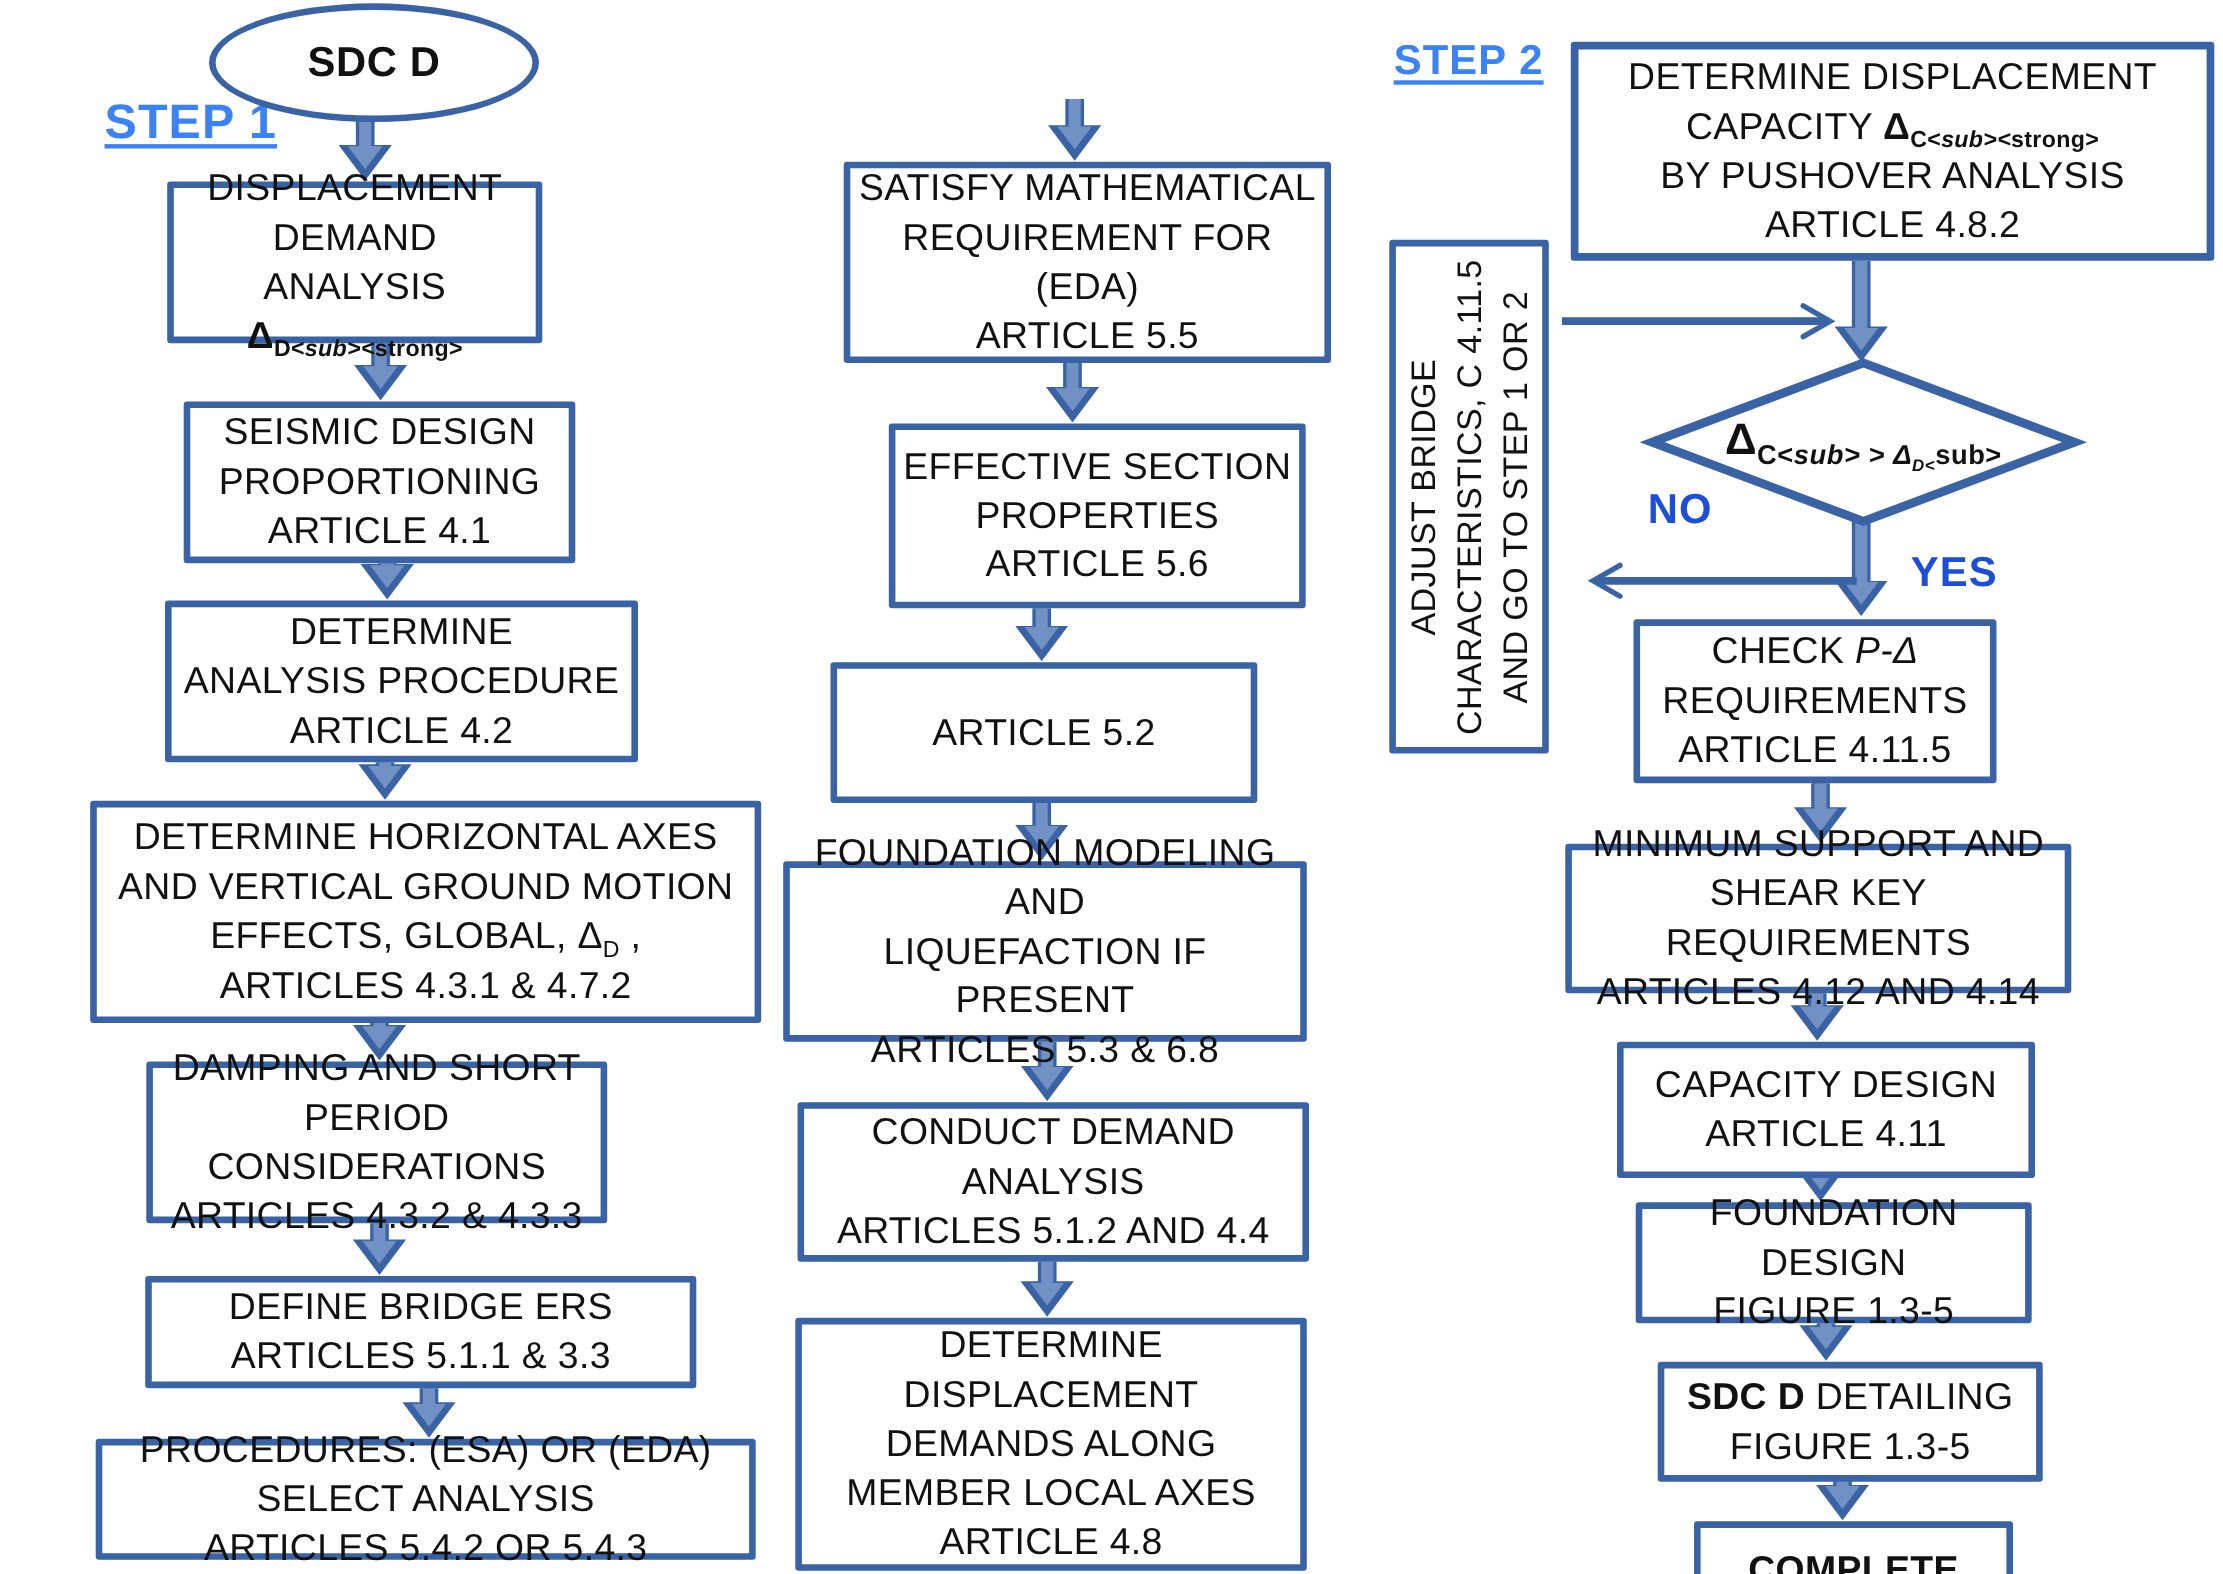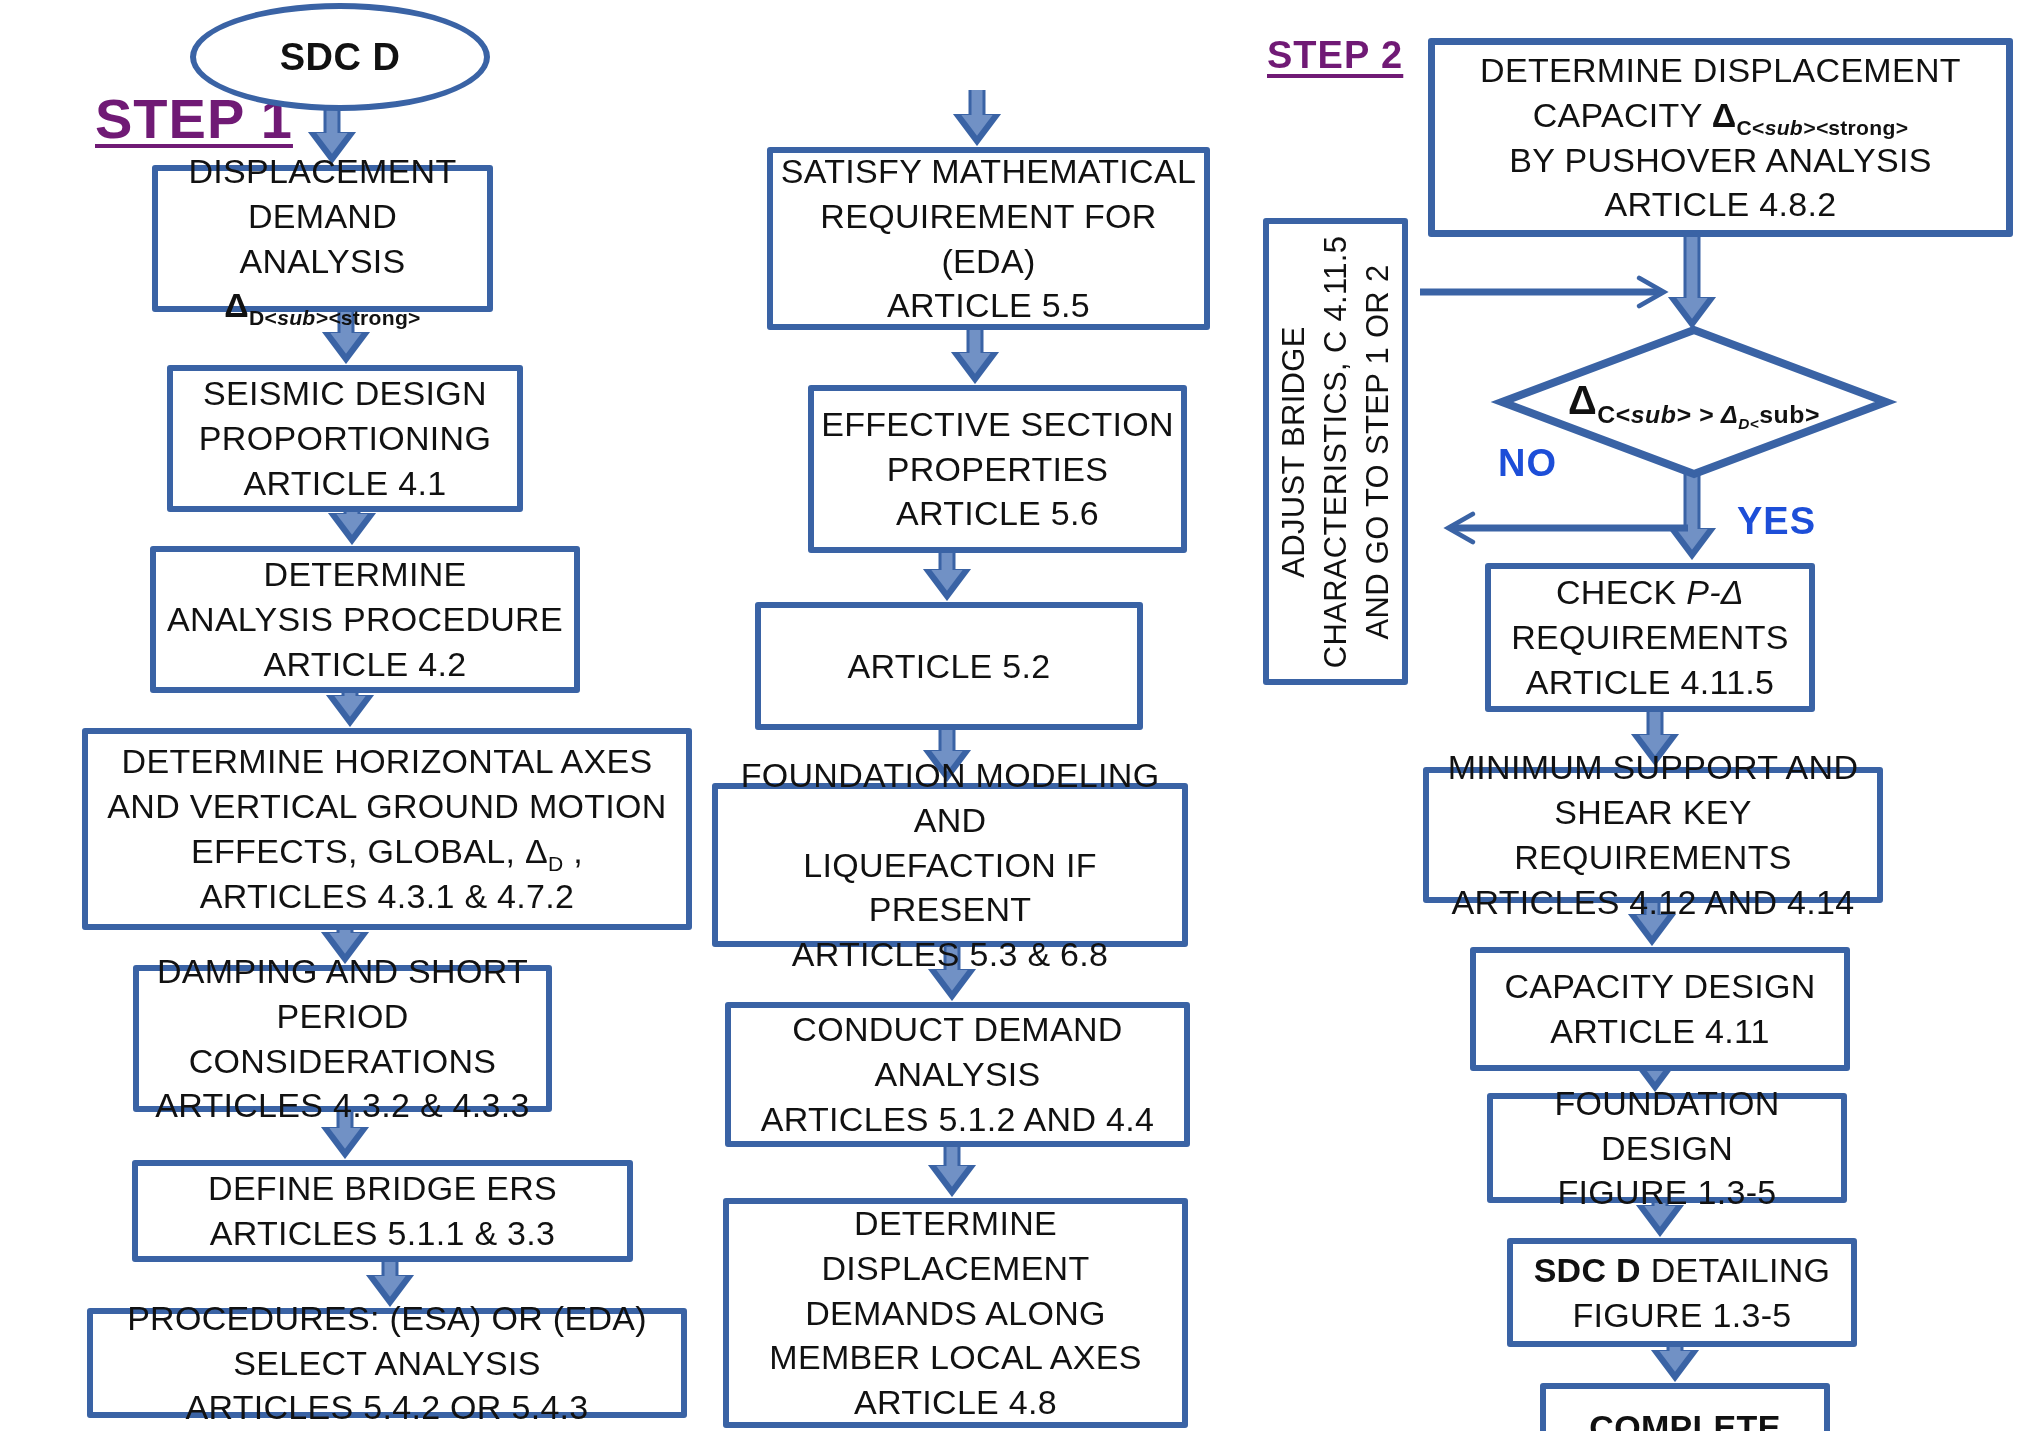--- a/index.html
+++ b/index.html
@@ -14,21 +14,21 @@
     text-align:center;font-size:34px;line-height:1.32;letter-spacing:0.3px;
     color:#111111;padding:2px 4px;
   }
   .node.thick{border-width:7px;}
   .oval{
     position:absolute;background:#ffffff;border:6px solid #3a63a5;border-radius:50%;
     display:flex;align-items:center;justify-content:center;text-align:center;
     font-size:38px;font-weight:bold;letter-spacing:0.5px;
   }
   .step{
-    position:absolute;font-weight:bold;color:#701a75;
+    position:absolute;font-weight:bold;color:#3b82f6;
     text-decoration:underline;text-decoration-thickness:4px;text-underline-offset:6px;
     letter-spacing:1px;
   }
   .dlabel{
     position:absolute;text-align:center;font-size:40px;font-weight:bold;letter-spacing:0.5px;
   }
   .yn{
     position:absolute;font-size:38px;font-weight:bold;letter-spacing:1px;color:#1d4ed8;
   }
   .vbox-inner{
@@ -146,21 +146,21 @@
     <g>
       <line x1="1420" y1="292" x2="1662" y2="292" stroke="#3a63a5" stroke-width="7" marker-end="url(#chev)"></line>
     </g>
     <g>
       <line x1="1688" y1="528" x2="1450" y2="528" stroke="#3a63a5" stroke-width="7" marker-end="url(#chev)"></line>
     </g>
 
     <polygon points="1502,402 1694,330 1886,402 1694,474" fill="#ffffff" stroke="#3a63a5" stroke-width="8"></polygon>
   </svg>
 
-  <div class="step" style="left:95px;top:86px;font-size:56px;">STEP 1</div>
+  <div class="step" style="left:95px;top:86px;font-size:44px;">STEP 1</div>
   <div class="step" style="left:1267px;top:34px;font-size:38px;">STEP 2</div>
 
   <div class="oval" style="left:190px;top:3px;width:300px;height:108px;">
     <span><strong>SDC D</strong></span>
   </div>
 
   <div class="node" style="left:152px;top:165px;width:341px;height:147px;">
     <div>DISPLACEMENT</div>
     <div>DEMAND ANALYSIS</div>
     <div><strong>Δ<sub>D&lt;<em>sub&gt;&lt;</em>strong&gt;</sub></strong></div>

